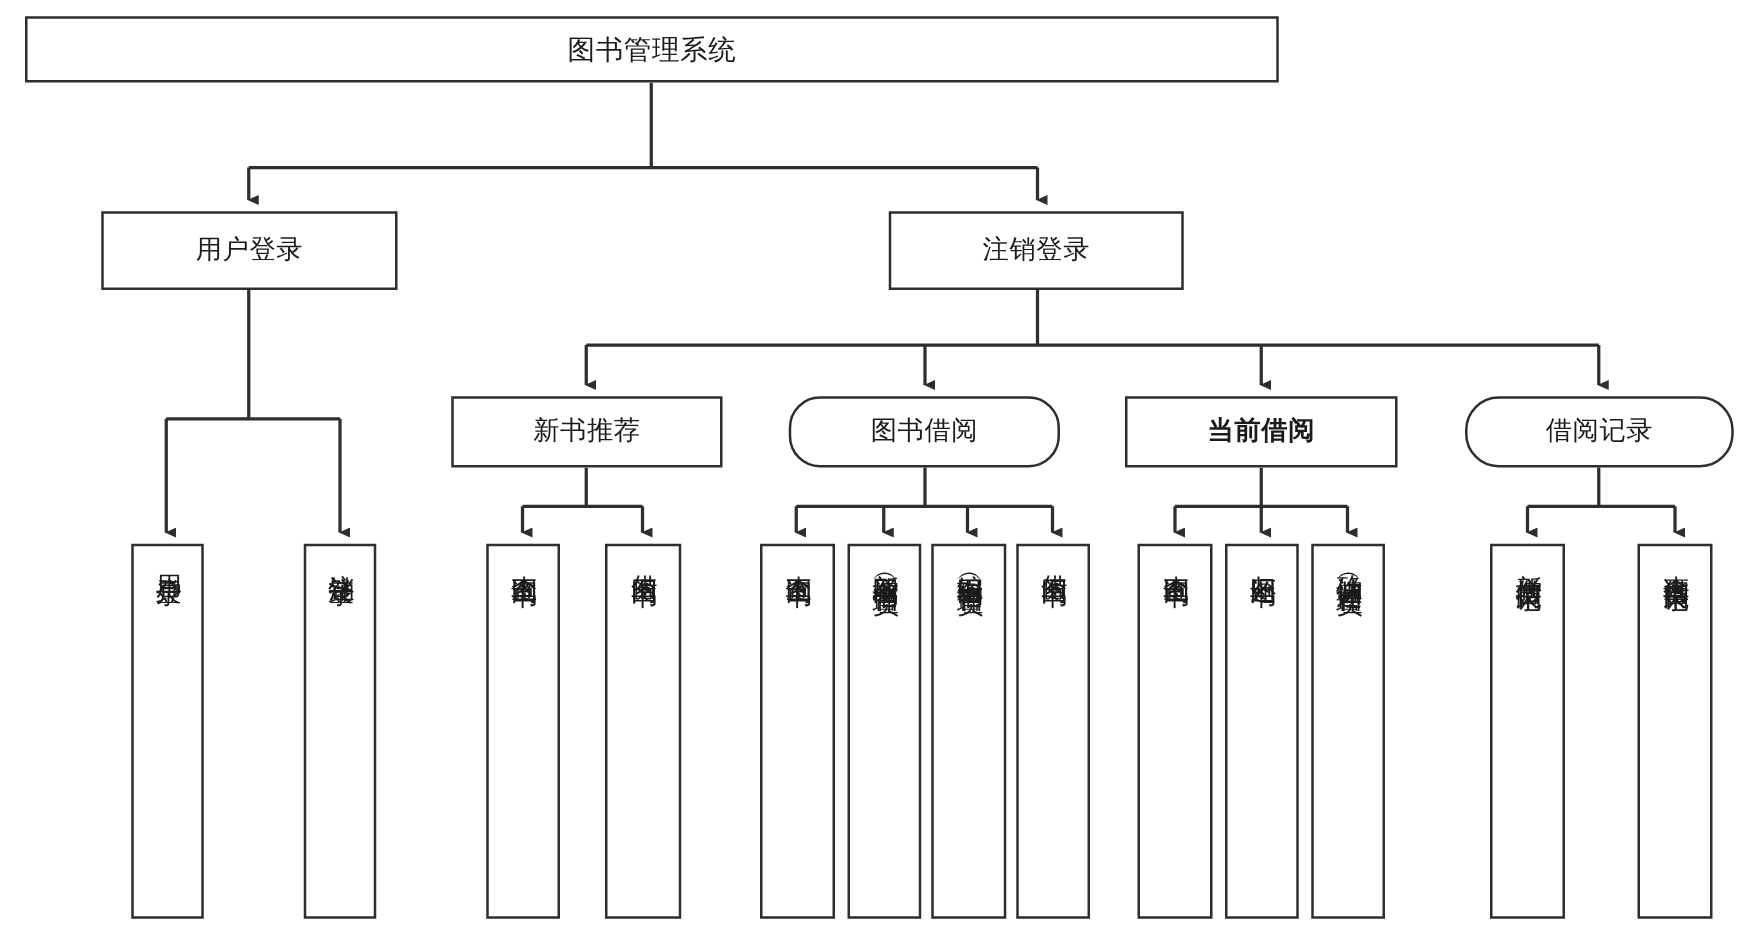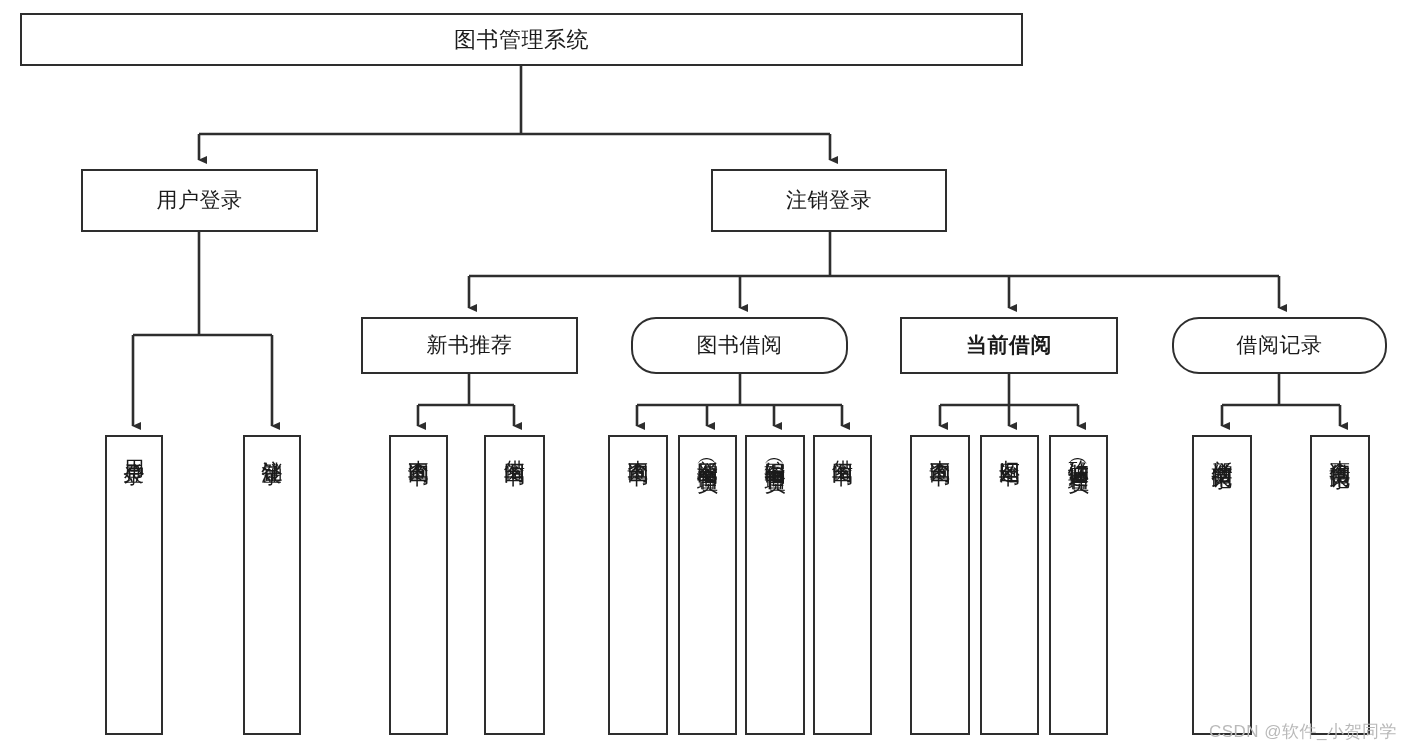--- a/index.html
+++ b/index.html
@@ -195,15 +195,14 @@
     <span class="lbl">确认归还（管理员）</span>
   </div>
 
   <div class="node v" style="left:1192px; top:435px; width:60px; height:300px;">
     <span class="lbl">新增借阅记录</span>
   </div>
   <div class="node v" style="left:1310px; top:435px; width:60px; height:300px;">
     <span class="lbl">查询借阅记录</span>
   </div>
 
-  <div id="watermark">CSDN @软件_小贺同学</div>
 
 </div>
 
 </body></html>

